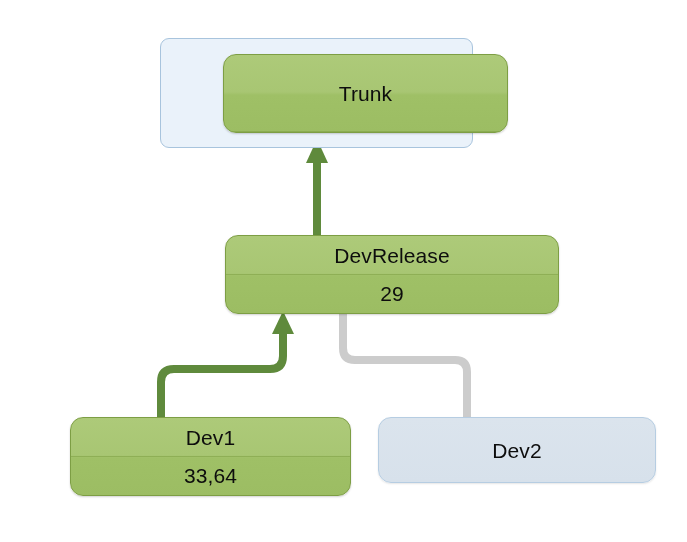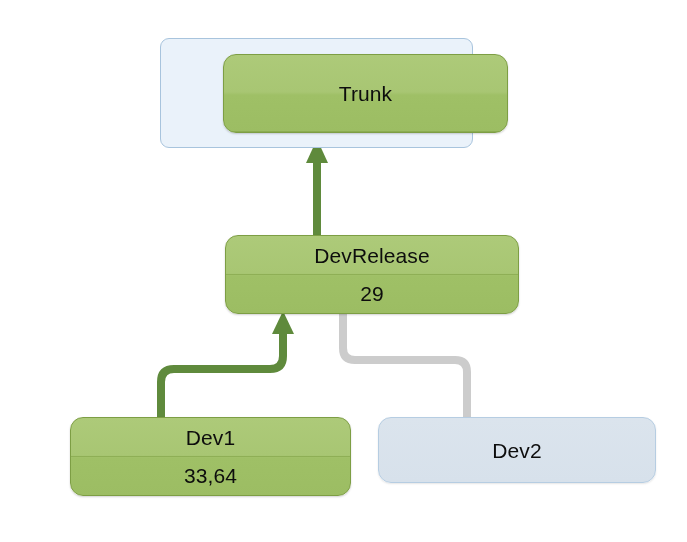--- a/index.html
+++ b/index.html
@@ -102,21 +102,21 @@
   </svg>
 
   <div class="group-box" style="left:160px; top:38px; width:313px; height:110px;"></div>
 
   <div class="node green" style="left:175px; top:54px; width:285px; height:79px;">
     <div class="row top">
       <span class="row-label">Trunk</span>
     </div>
   </div>
 
-  <div class="node green" style="left:177px; top:235px; width:294px; height:79px;">
+  <div class="node green" style="left:177px; top:235px; width:334px; height:79px;">
     <div class="row top">
       <span class="row-label">DevRelease</span>
     </div>
     <div class="row">
       <span class="row-label">29</span>
     </div>
   </div>
 
   <div class="node green" style="left:22px; top:417px; width:281px; height:79px;">
     <div class="row top">

